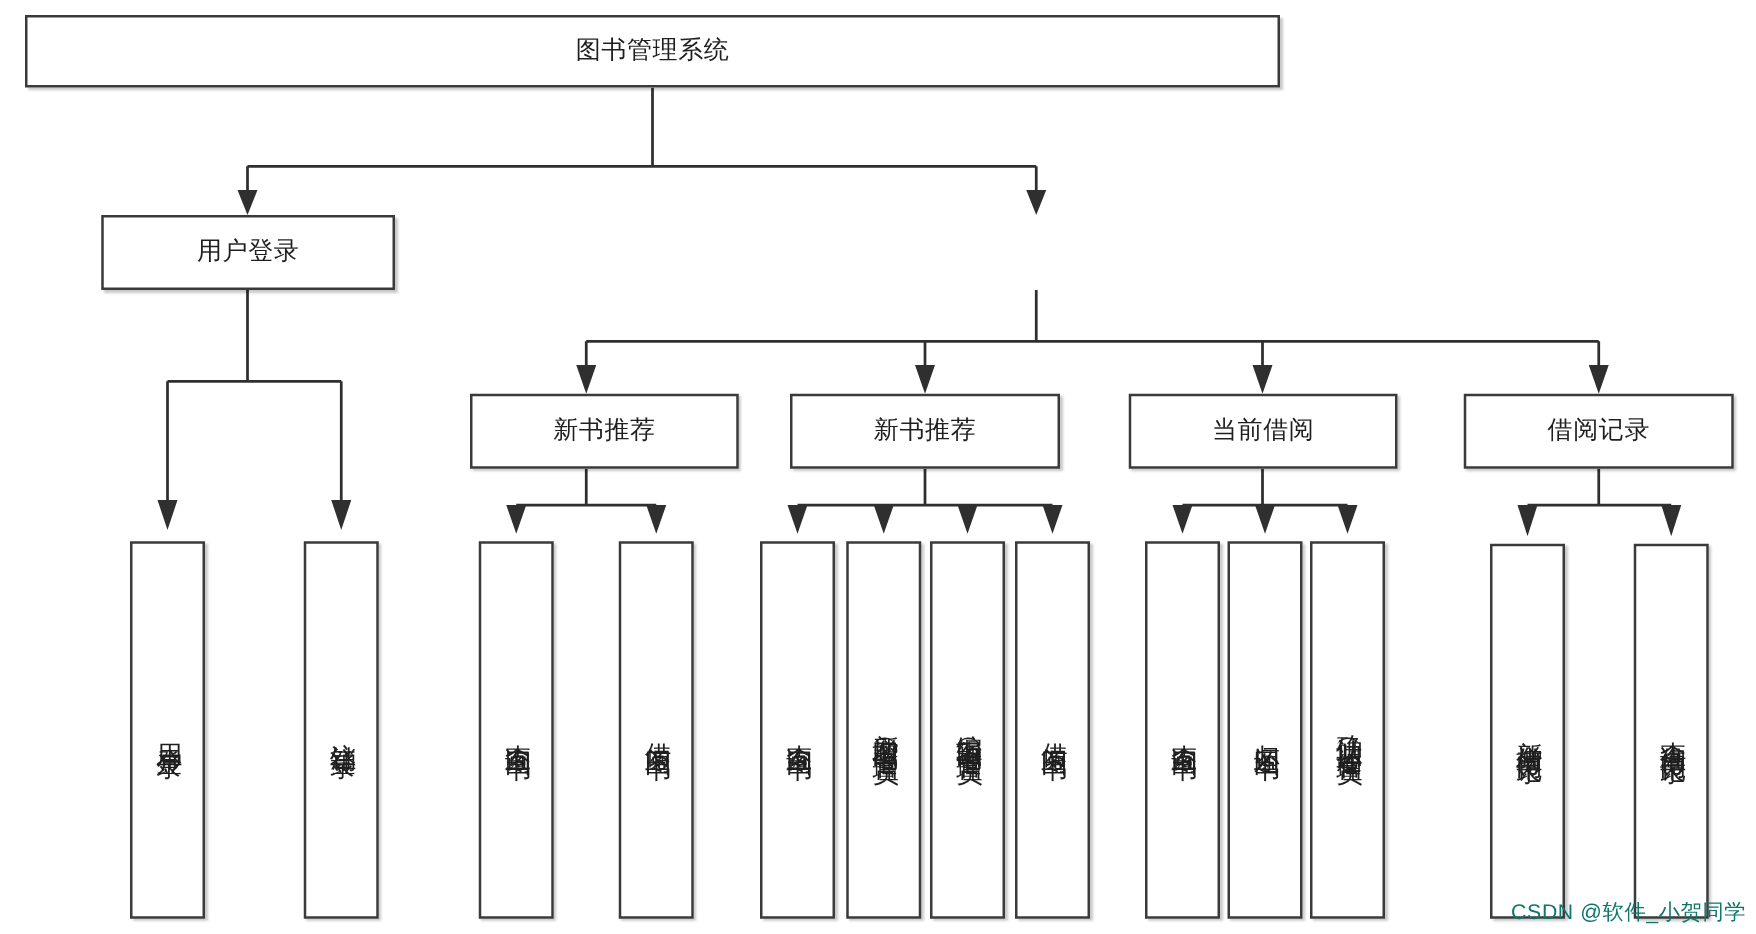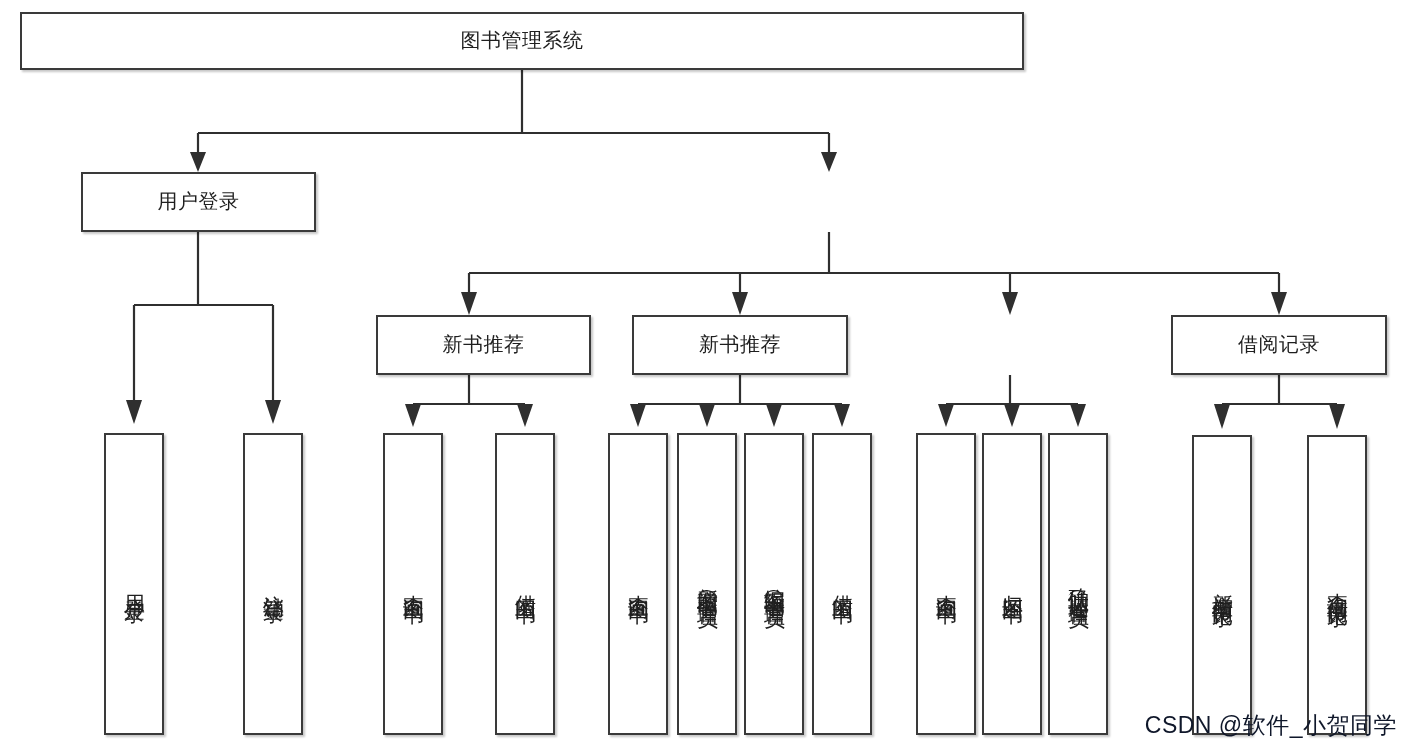--- a/index.html
+++ b/index.html
@@ -60,22 +60,22 @@
     stroke-width: 2.2;
     fill: none;
   }
   #connectors polygon {
     fill: #2f2f2f;
   }
   #watermark {
     position: absolute;
     right: 8px;
     bottom: 6px;
-    font-size: 23px;
-    color: #0f172a;
+    font-size: 17px;
+    color: #0f766e;
     letter-spacing: 0.5px;
     white-space: nowrap;
   }
 </style>
 </head>
 <body>
 
 <div id="diagram-root">
 
   <svg id="connectors" viewBox="0 0 1405 747" xmlns="http://www.w3.org/2000/svg">
@@ -153,20 +153,23 @@
 
 
   <div class="node horizontal" style="left:376px; top:315px; width:215px; height:60px;">
     <span class="node-label">新书推荐</span>
   </div>
 
   <div class="node horizontal" style="left:632px; top:315px; width:216px; height:60px;">
     <span class="node-label">新书推荐</span>
   </div>
 
+  <div class="node horizontal" style="left:903px; top:315px; width:215px; height:60px;">
+    <span class="node-label">当前借阅</span>
+  </div>
 
   <div class="node horizontal" style="left:1171px; top:315px; width:216px; height:60px;">
     <span class="node-label">借阅记录</span>
   </div>
 
   <div class="node vertical" style="left:104px; top:433px; width:60px; height:302px;">
     <span class="node-label">用户登录</span>
   </div>
 
   <div class="node vertical" style="left:243px; top:433px; width:60px; height:302px;">

